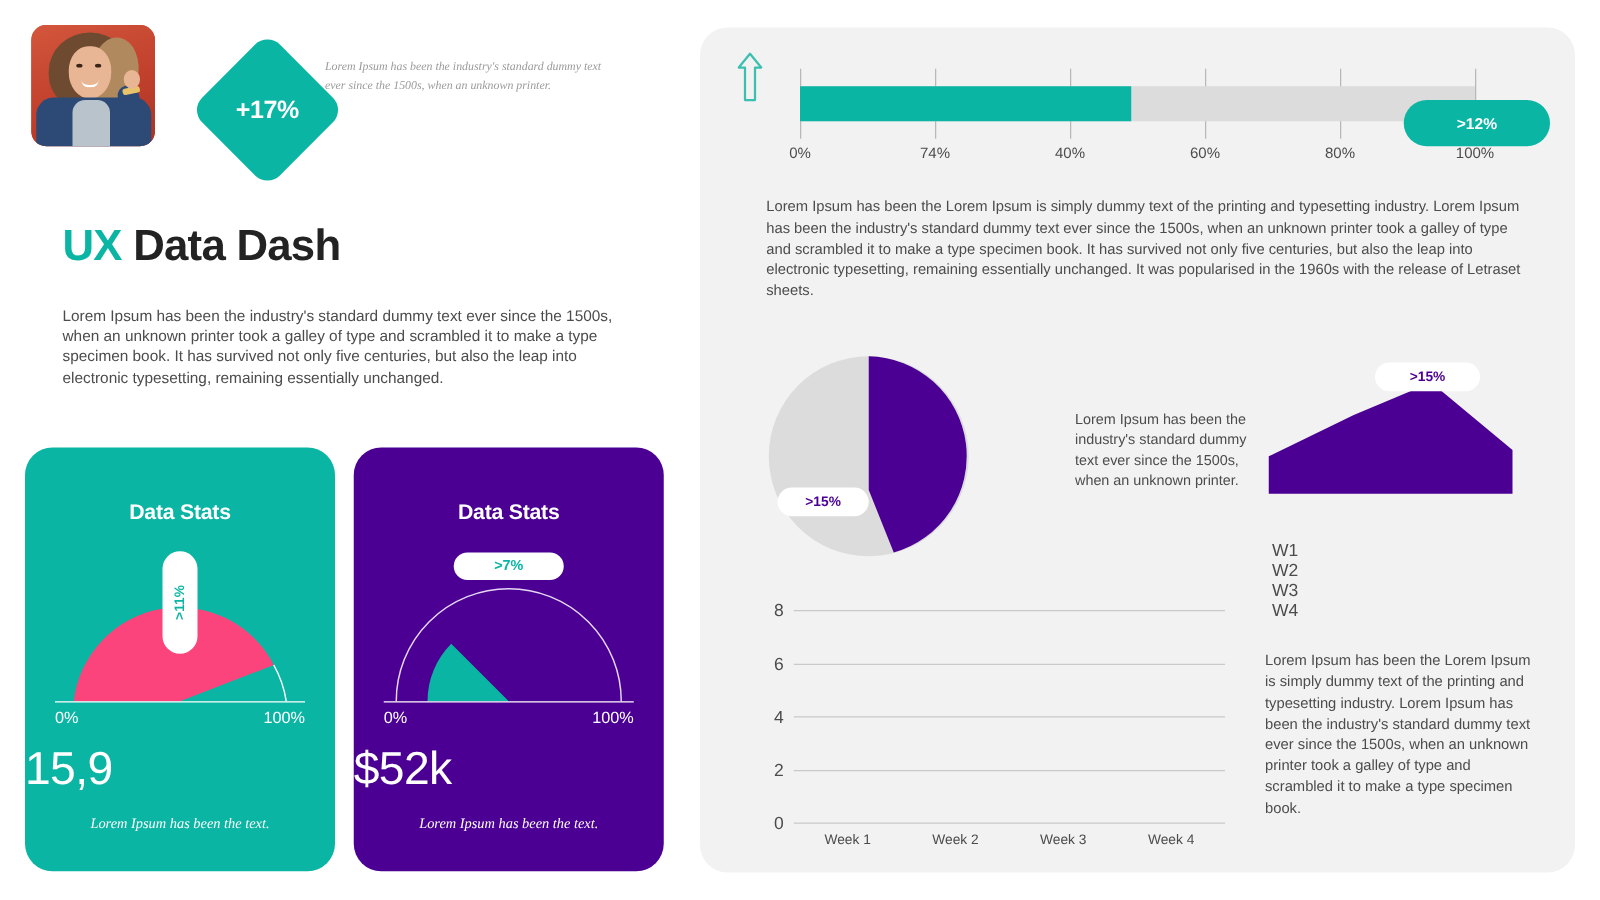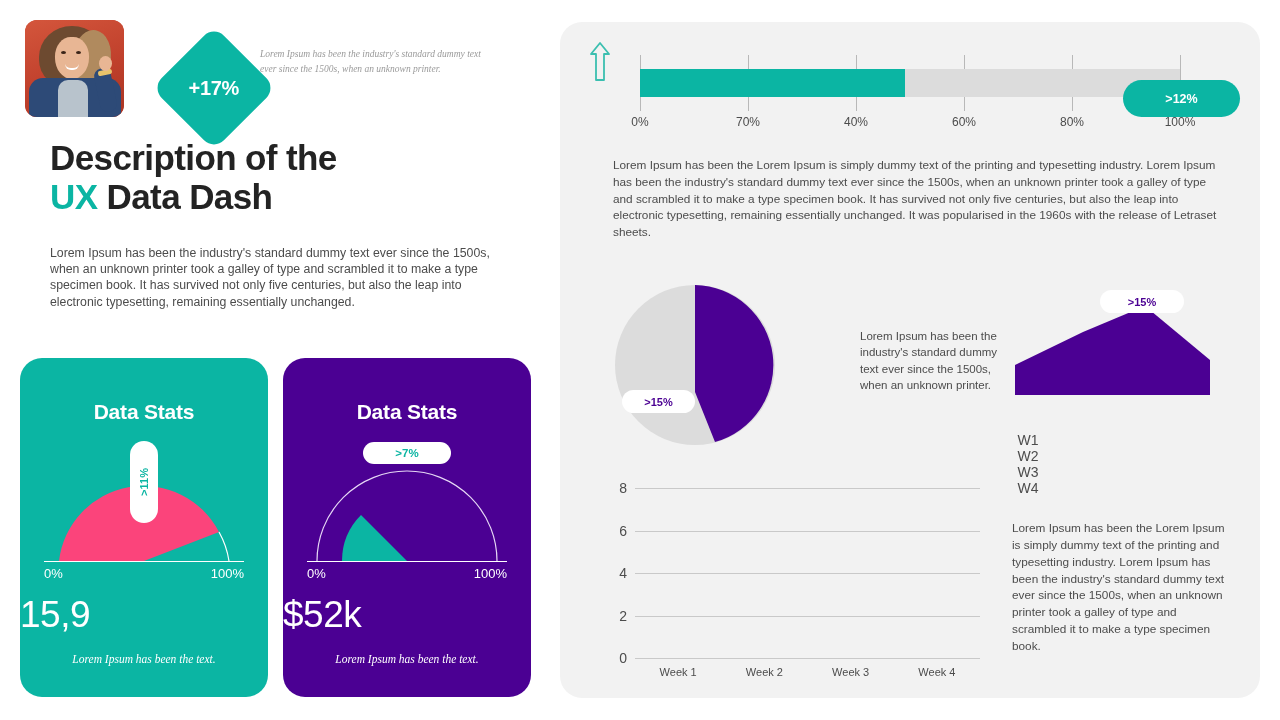--- a/index.html
+++ b/index.html
@@ -96,21 +96,21 @@
   
   .card {
     position: absolute; top: 358px; width: 248px; height: 339px;
     border-radius: 22px; overflow: hidden;
   }
   .card-teal { left: 20px; background: #0bb5a3; }
   .card-purple { left: 283px; background: #4b0093; }
 
   .card-title {
     position: absolute; top: 42px; left: 0; width: 100%;
-    text-align: center; color: #ffffff; font-size: 21px; font-weight: bold;
+    text-align: center; color: #ffffff; font-size: 17px; font-weight: bold;
     letter-spacing: -0.2px;
   }
 
   .gauge-wrap { position: absolute; top: 96px; left: 0; width: 100%; height: 120px; }
   .gauge-svg { display: block; margin: 0 auto; }
 
   .gauge-axis {
     position: absolute; left: 24px; right: 24px; top: 203px;
     height: 1px; background: #ffffff;
   }
@@ -266,21 +266,21 @@
       </div>
 
       <div class="diamond">
         <div class="diamond-label">+17%</div>
       </div>
 
       <div class="hero-note">Lorem Ipsum has been the industry's standard dummy text ever since the 1500s, when an unknown printer.</div>
     </div>
 
     <div class="title">
-      <span>Description of the</span><br>
+      <br>
       <span class="accent">UX</span><span> Data Dash</span>
     </div>
 
     <div class="left-para">Lorem Ipsum has been the industry's standard dummy text ever since the 1500s, when an unknown printer took a galley of type and scrambled it to make a type specimen book. It has survived not only five centuries, but also the leap into electronic typesetting, remaining essentially unchanged.</div>
 
     <div class="card card-teal">
       <div class="card-title">Data Stats</div>
 
       <div class="gauge-wrap">
         <svg class="gauge-svg" width="210" height="110" viewBox="0 0 210 110">
@@ -347,21 +347,21 @@
       <div class="pbar-tick" style="left:60%"></div>
       <div class="pbar-tick" style="left:80%"></div>
       <div class="pbar-tick" style="left:100%"></div>
 
       <div class="pbar-track">
         <div class="pbar-fill" id="pbar-fill" style="width: 49%;"></div>
       </div>
 
       <div class="pbar-labels">
         <span>0%</span>
-        <span>70%</span>
+        <span>74%</span>
         <span>40%</span>
         <span>60%</span>
         <span>80%</span>
         <span>100%</span>
       </div>
     </div>
 
     <div class="badge-pill">&gt;12%</div>
 
     <div class="panel-para">Lorem Ipsum has been the Lorem Ipsum is simply dummy text of the printing and typesetting industry. Lorem Ipsum has been the industry's standard dummy text ever since the 1500s, when an unknown printer took a galley of type and scrambled it to make a type specimen book. It has survived not only five centuries, but also the leap into electronic typesetting, remaining essentially unchanged. It was popularised in the 1960s with the release of Letraset sheets.</div>

